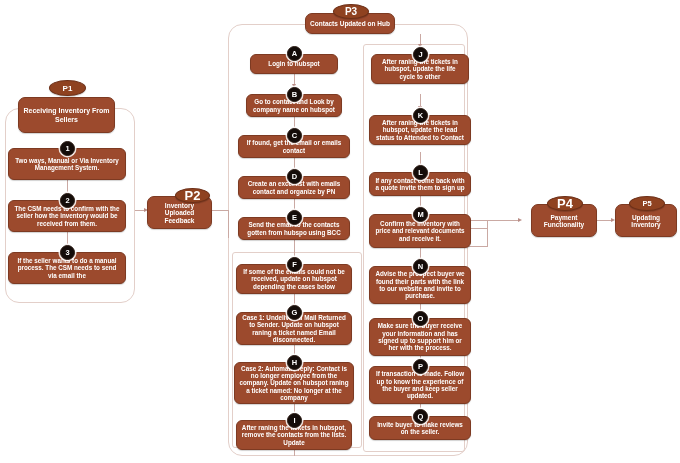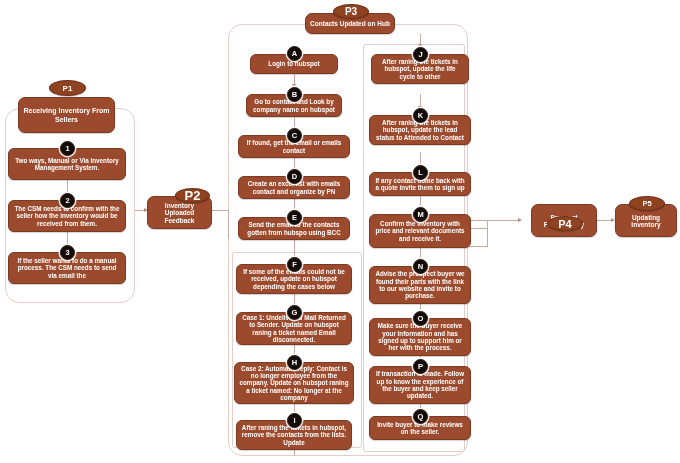--- a/index.html
+++ b/index.html
@@ -204,21 +204,21 @@
   <div class="phase" style="left:305px;top:13px;width:90px;height:21px;font-size:6.5px;">
     <span>Contacts Updated on Hub</span>
   </div>
   <div class="phase-badge" style="left:333px;top:4px;width:34px;height:13px;font-size:10px;">
     <span>P3</span>
   </div>
 
   <div class="phase" style="left:531px;top:204px;width:66px;height:33px;font-size:6.5px;">
     <span>Payment Functionality</span>
   </div>
-  <div class="phase-badge" style="left:547px;top:196px;width:34px;height:13px;font-size:11px;margin-top:20px;">
+  <div class="phase-badge" style="left:547px;top:196px;width:34px;height:13px;font-size:13px;">
     <span>P4</span>
   </div>
 
   <div class="phase" style="left:615px;top:204px;width:62px;height:33px;font-size:6.5px;">
     <span>Updating Inventory</span>
   </div>
   <div class="phase-badge" style="left:629px;top:196px;width:34px;height:13px;font-size:7.5px;">
     <span>P5</span>
   </div>
 

